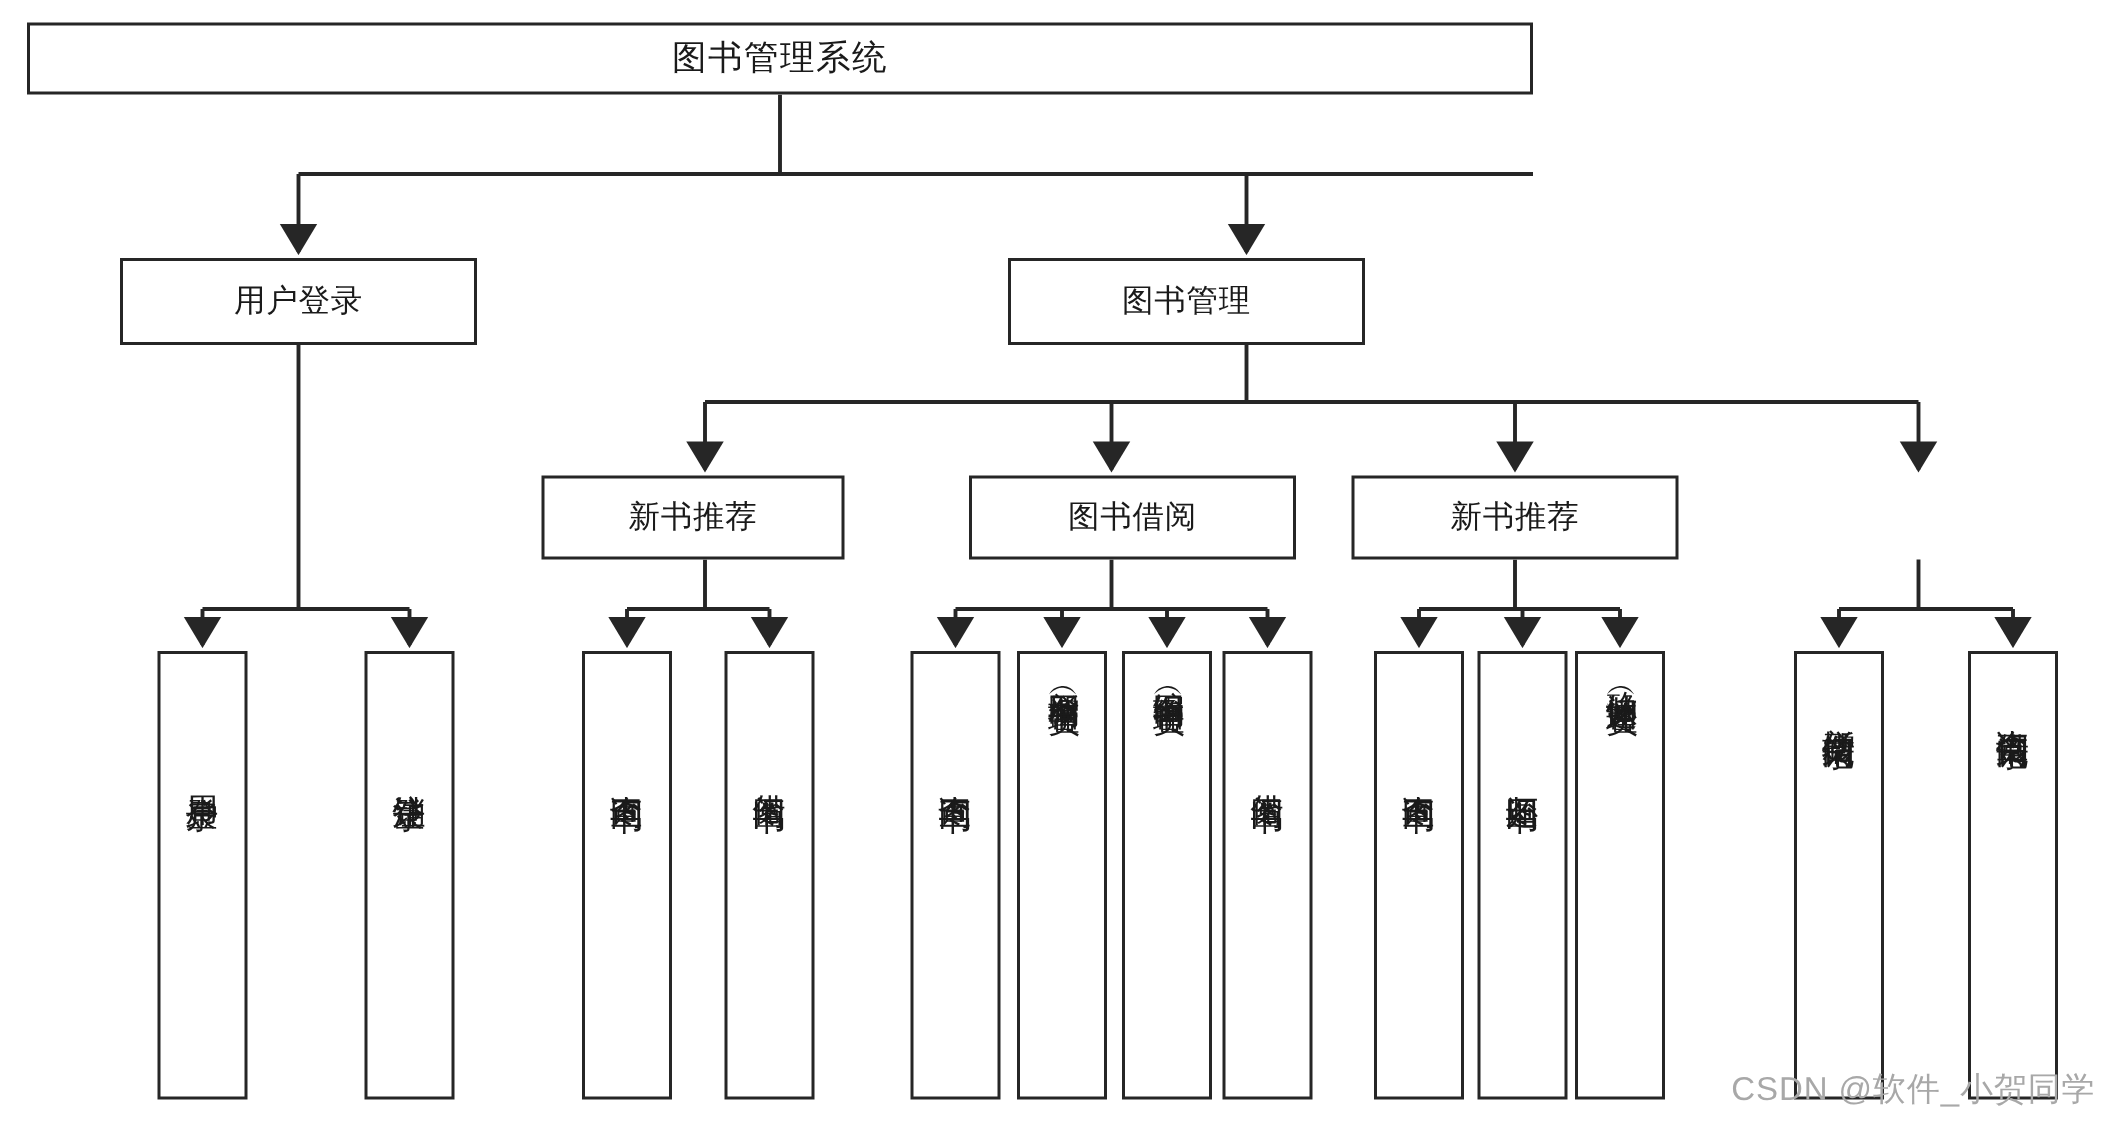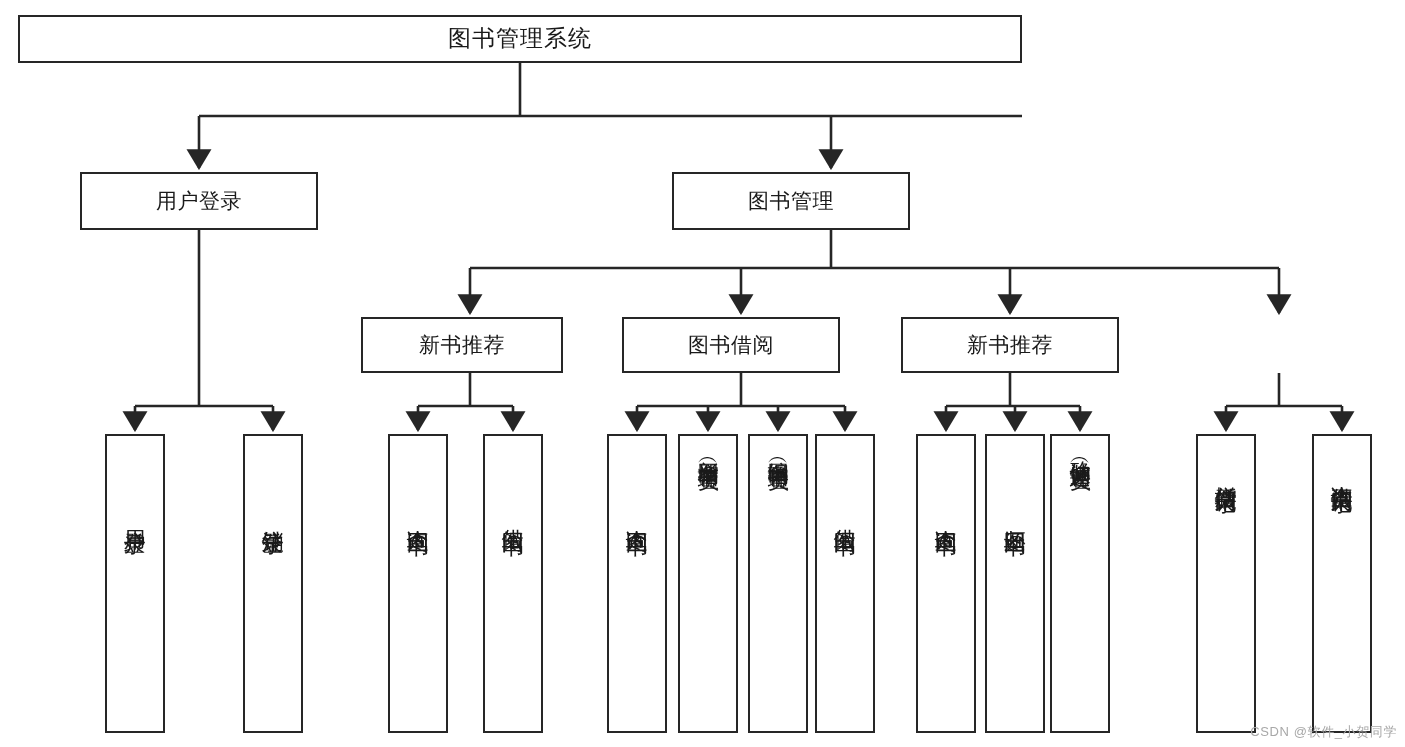--- a/index.html
+++ b/index.html
@@ -60,21 +60,21 @@
     letter-spacing: 1.5px;
     white-space: nowrap;
   }
   .node.vert.tall .label {
     font-size: 21px;
   }
   #watermark {
     position: absolute;
     right: 8px;
     bottom: 6px;
-    font-size: 13px;
+    font-size: 22px;
     color: #a8a8a8;
     letter-spacing: 0.6px;
     white-space: nowrap;
     font-family: "Liberation Sans", "DejaVu Sans", sans-serif;
   }
 </style>
 </head>
 <body>
 
 <div id="canvas">
@@ -137,21 +137,21 @@
   <div class="node horiz" style="left:80px; top:172px; width:238px; height:58px;">
     <span class="label">用户登录</span>
   </div>
   <div class="node horiz" style="left:672px; top:172px; width:238px; height:58px;">
     <span class="label">图书管理</span>
   </div>
 
   <div class="node horiz" style="left:361px; top:317px; width:202px; height:56px;">
     <span class="label">新书推荐</span>
   </div>
-  <div class="node horiz" style="left:622px; top:317px; width:218px; height:56px;">
+  <div class="node horiz" style="left:646px; top:317px; width:218px; height:56px;">
     <span class="label">图书借阅</span>
   </div>
   <div class="node horiz" style="left:901px; top:317px; width:218px; height:56px;">
     <span class="label">新书推荐</span>
   </div>
 
   <div class="node vert" style="left:105px; top:434px; width:60px; height:299px; padding-top:76px;">
     <span class="label">用户登录</span>
   </div>
   <div class="node vert" style="left:243px; top:434px; width:60px; height:299px; padding-top:76px;">

